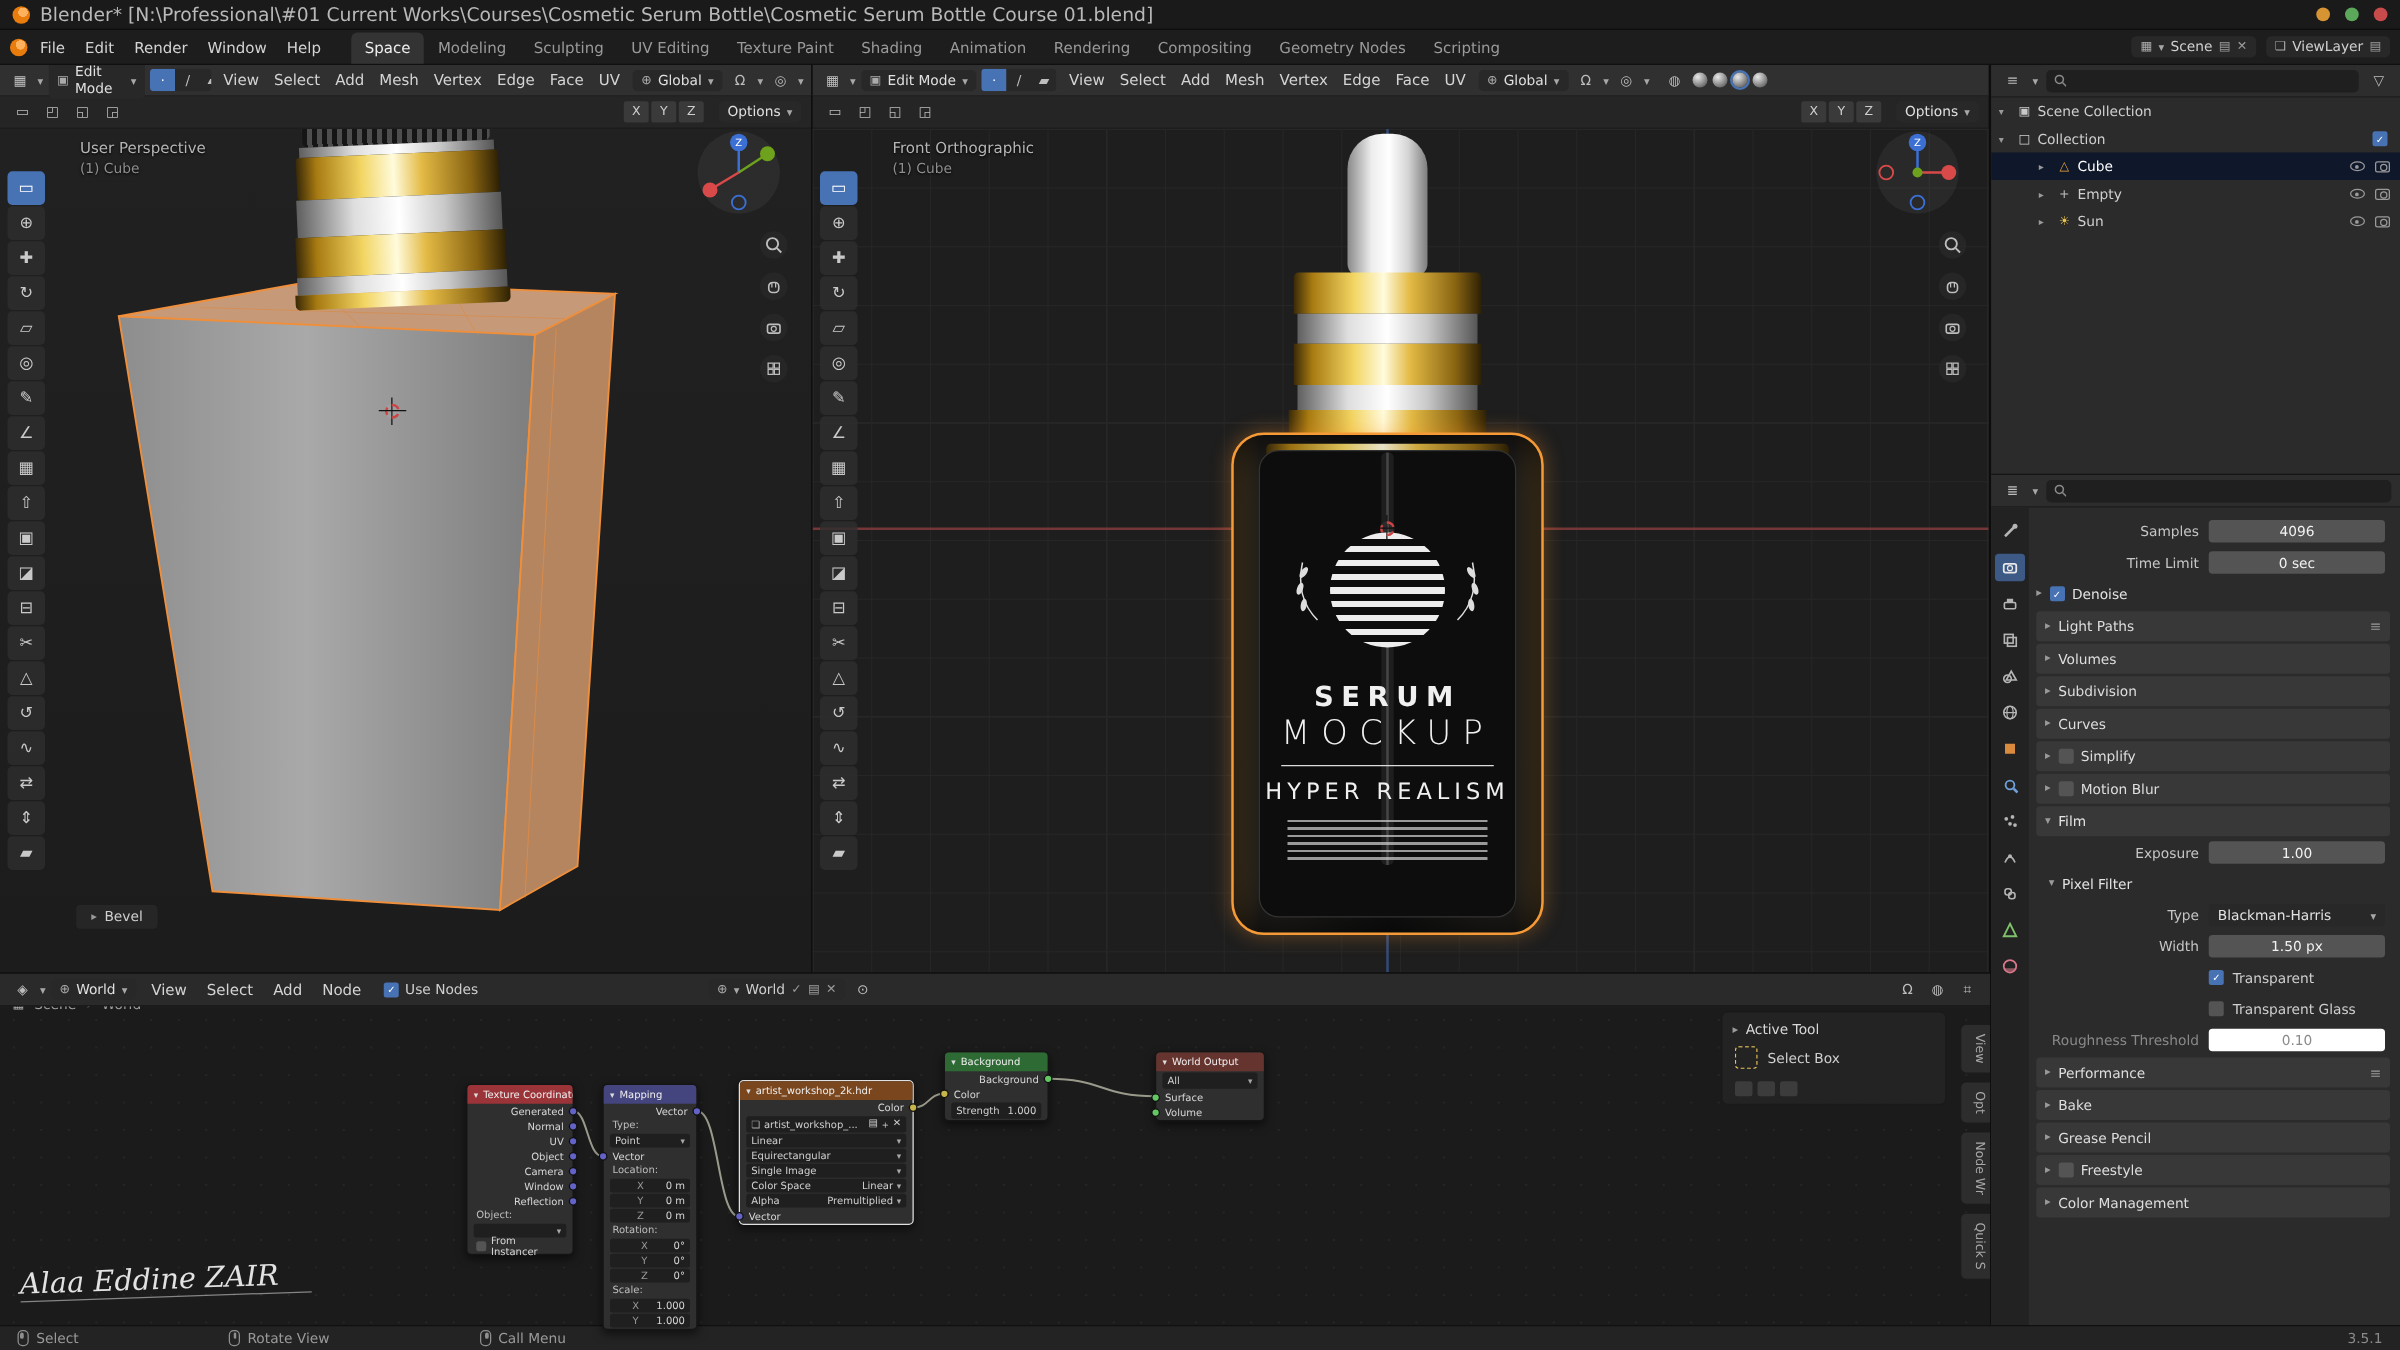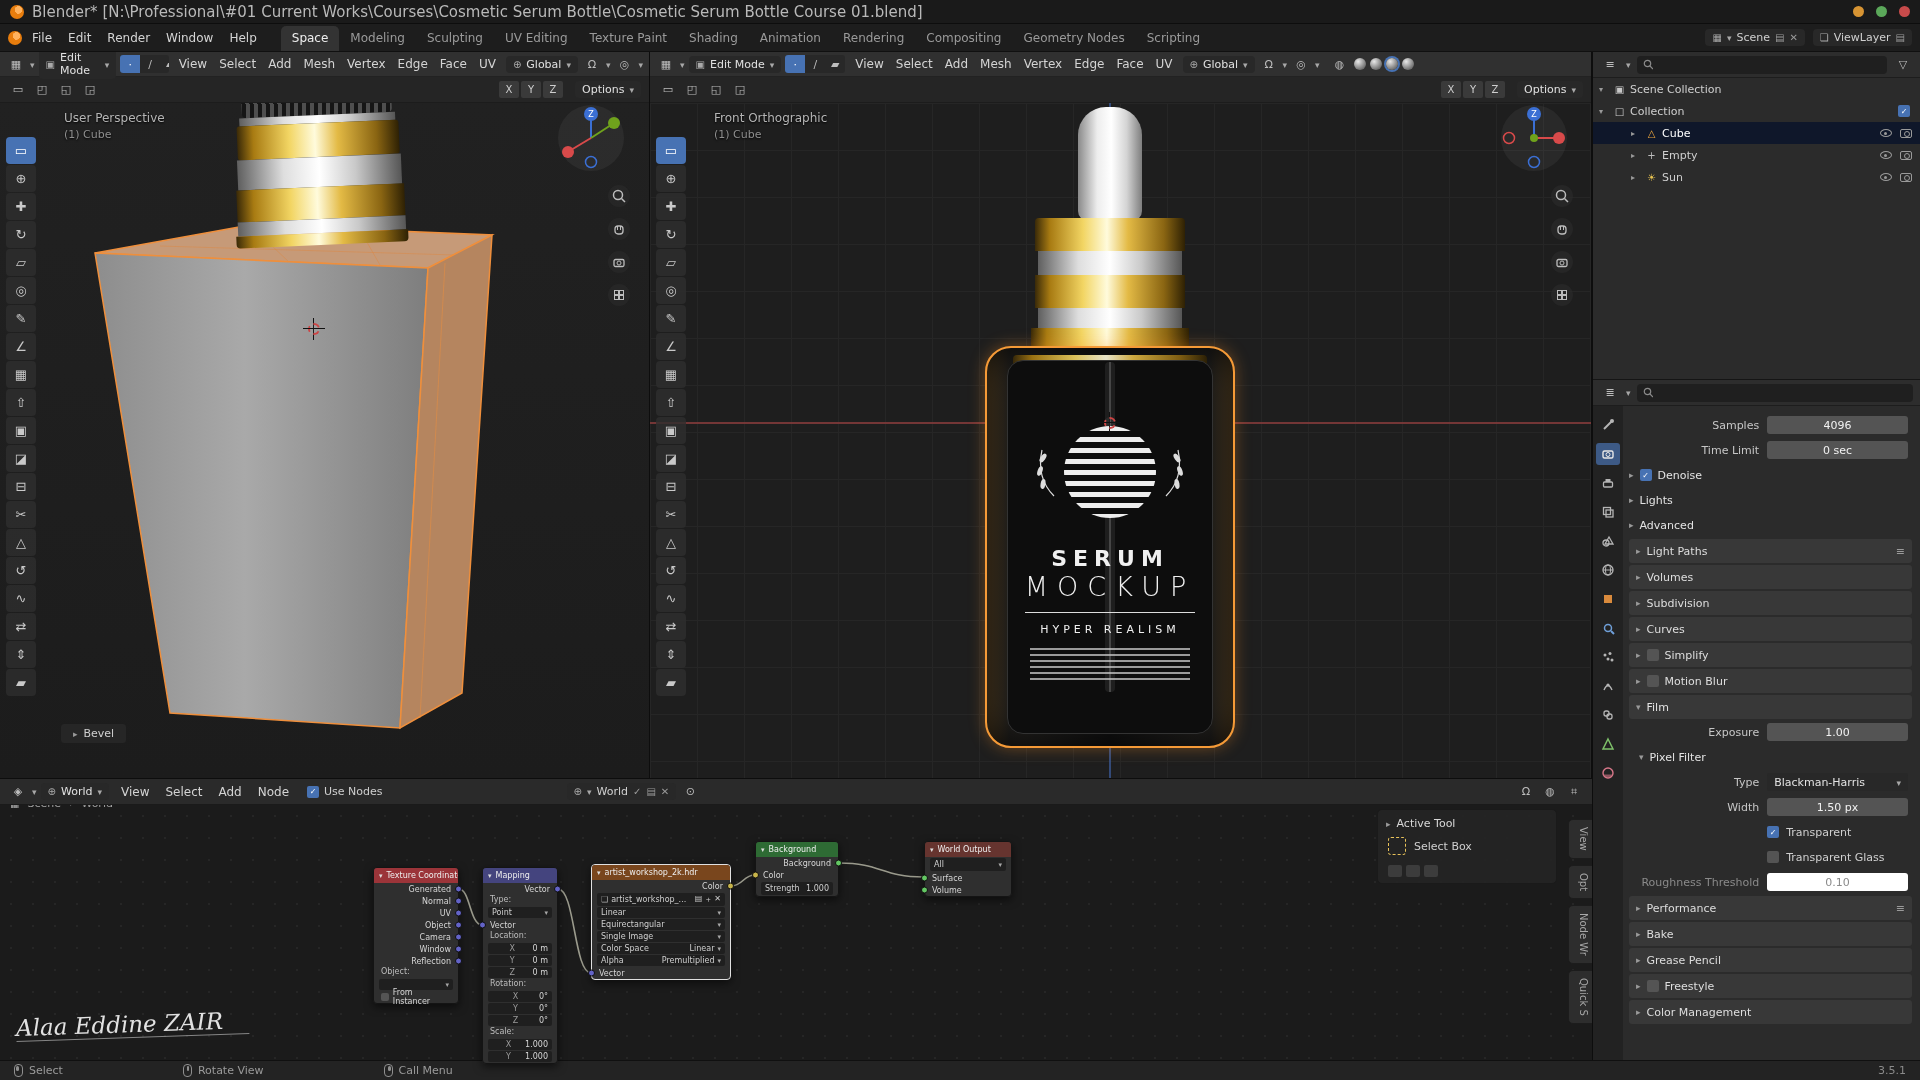--- a/index.html
+++ b/index.html
@@ -84,21 +84,21 @@
 #bottle-inner{position:absolute;inset:12px 20px;background:#0d0d0d;border:1px solid #333;border-radius:16px}
 #bottle-shoulder{position:absolute;top:7px;left:26px;right:26px;height:12px;border-radius:4px;opacity:.9}
 #pipette{position:absolute;left:50%;top:14px;width:10px;height:330px;margin-left:-5px;background:rgba(255,255,255,.07);border-radius:4px}
 #pipette::after{content:"";position:absolute;left:4px;top:0;width:2px;height:100%;background:rgba(255,255,255,.18)}
 .labelcol{position:absolute;left:0;right:0;top:78px;display:flex;flex-direction:column;align-items:center;color:#f0f0f0;z-index:6}
 #logo-circle{width:92px;height:92px;border-radius:50%;background:repeating-linear-gradient(180deg,#ededed 0 5px,#0d0d0d 5px 11px);overflow:hidden}
 .logo-row{display:flex;align-items:center;gap:6px}
 .brand1{margin-top:28px;font-size:22px;letter-spacing:6px;font-weight:700}
 .brand2{font-size:27px;letter-spacing:9px;font-weight:300}
 .lblrule{width:170px;height:1px;background:#ddd;margin:10px 0}
-.subt{font-size:11px;letter-spacing:4px;font-weight:400}
+.subt{font-size:18px;letter-spacing:4px;font-weight:400}
 .finetext{margin-top:12px;width:160px;height:34px;background:repeating-linear-gradient(180deg,#c9c9c9 0 2px,transparent 2px 6px);opacity:.75}
 
 #node-editor{position:absolute;left:0;top:778px;width:1592px;height:282px;background:#1b1b1b;border-top:1px solid #0d0d0d}
 #ne-header{position:absolute;left:0;top:0;right:0;height:26px;background:#2a2a2a;display:flex;align-items:center;gap:4px;padding:0 8px;border-bottom:1px solid #1a1a1a;z-index:20}
 #ne-canvas{position:absolute;left:0;top:26px;right:0;bottom:0;background-image:radial-gradient(#262626 1px,transparent 1px);background-size:22px 22px}
 .node{position:absolute;background:rgba(48,48,48,.96);border:1px solid #141414;border-radius:4px;font-size:8px;color:#d6d6d6;box-shadow:0 3px 8px rgba(0,0,0,.55);z-index:5}
 .nh{height:15px;border-radius:3px 3px 0 0;display:flex;align-items:center;padding:0 5px;gap:4px;color:#eee;white-space:nowrap;overflow:hidden}
 .nh::before{content:"▾";font-size:7px;color:#ddd}
 .nrow{position:relative;height:12px;display:flex;align-items:center;padding:0 7px}
 .nrow.out{justify-content:flex-end}
@@ -1018,29 +1018,20 @@
         <div class="prow">
           <span class="plabel">Time Limit</span>
           <span class="pval vf">0 sec</span>
         </div>
         <div class="hdrrow">
           <span class="cbx on"></span>
           <span>Denoise</span>
         </div>
         <div>
 
-        <div class="hdrrow">
-              <span>Lights</span>
-            </div>
-            <div class="hdrrow">
-              <span>Advanced</span>
-            </div>
-          </div>
-        <div>
-
         <div class="sect" data-menu="1">
               <span>Light Paths</span>
               <span class="mi2">≡</span>
             </div>
             <div class="sect">
               <span>Volumes</span>
             </div>
             <div class="sect">
               <span>Subdivision</span>
             </div>

